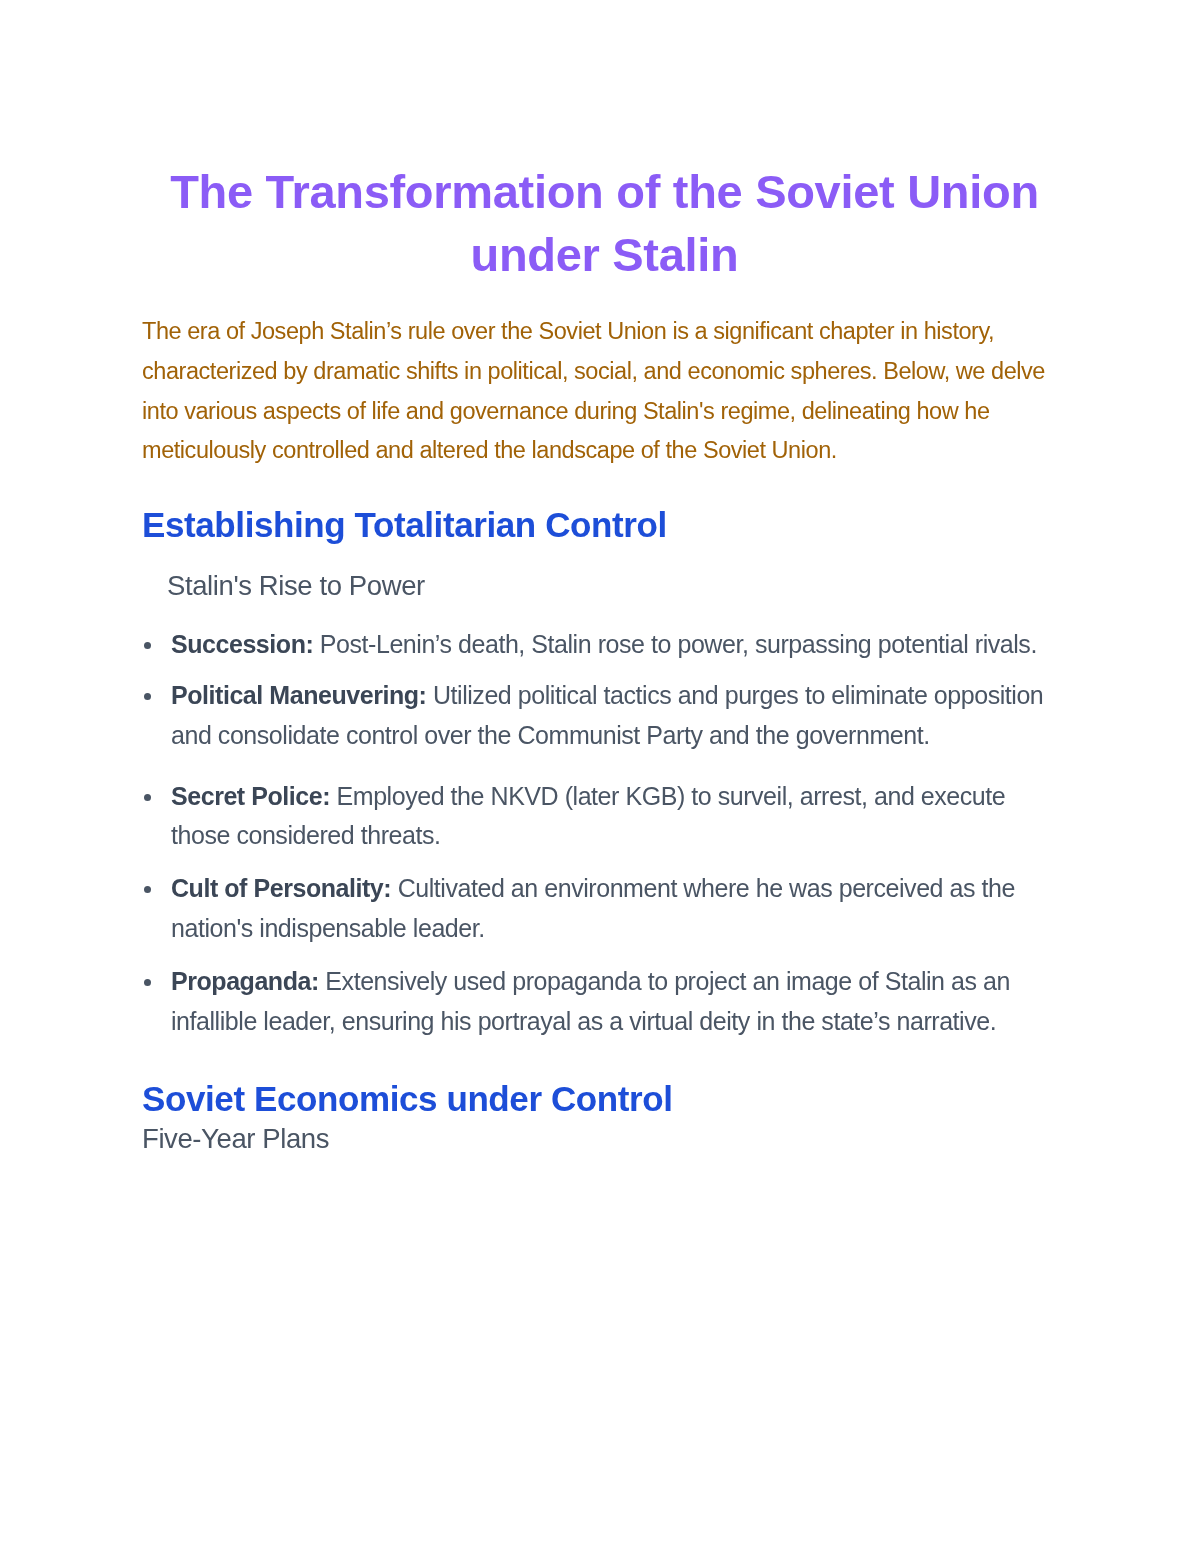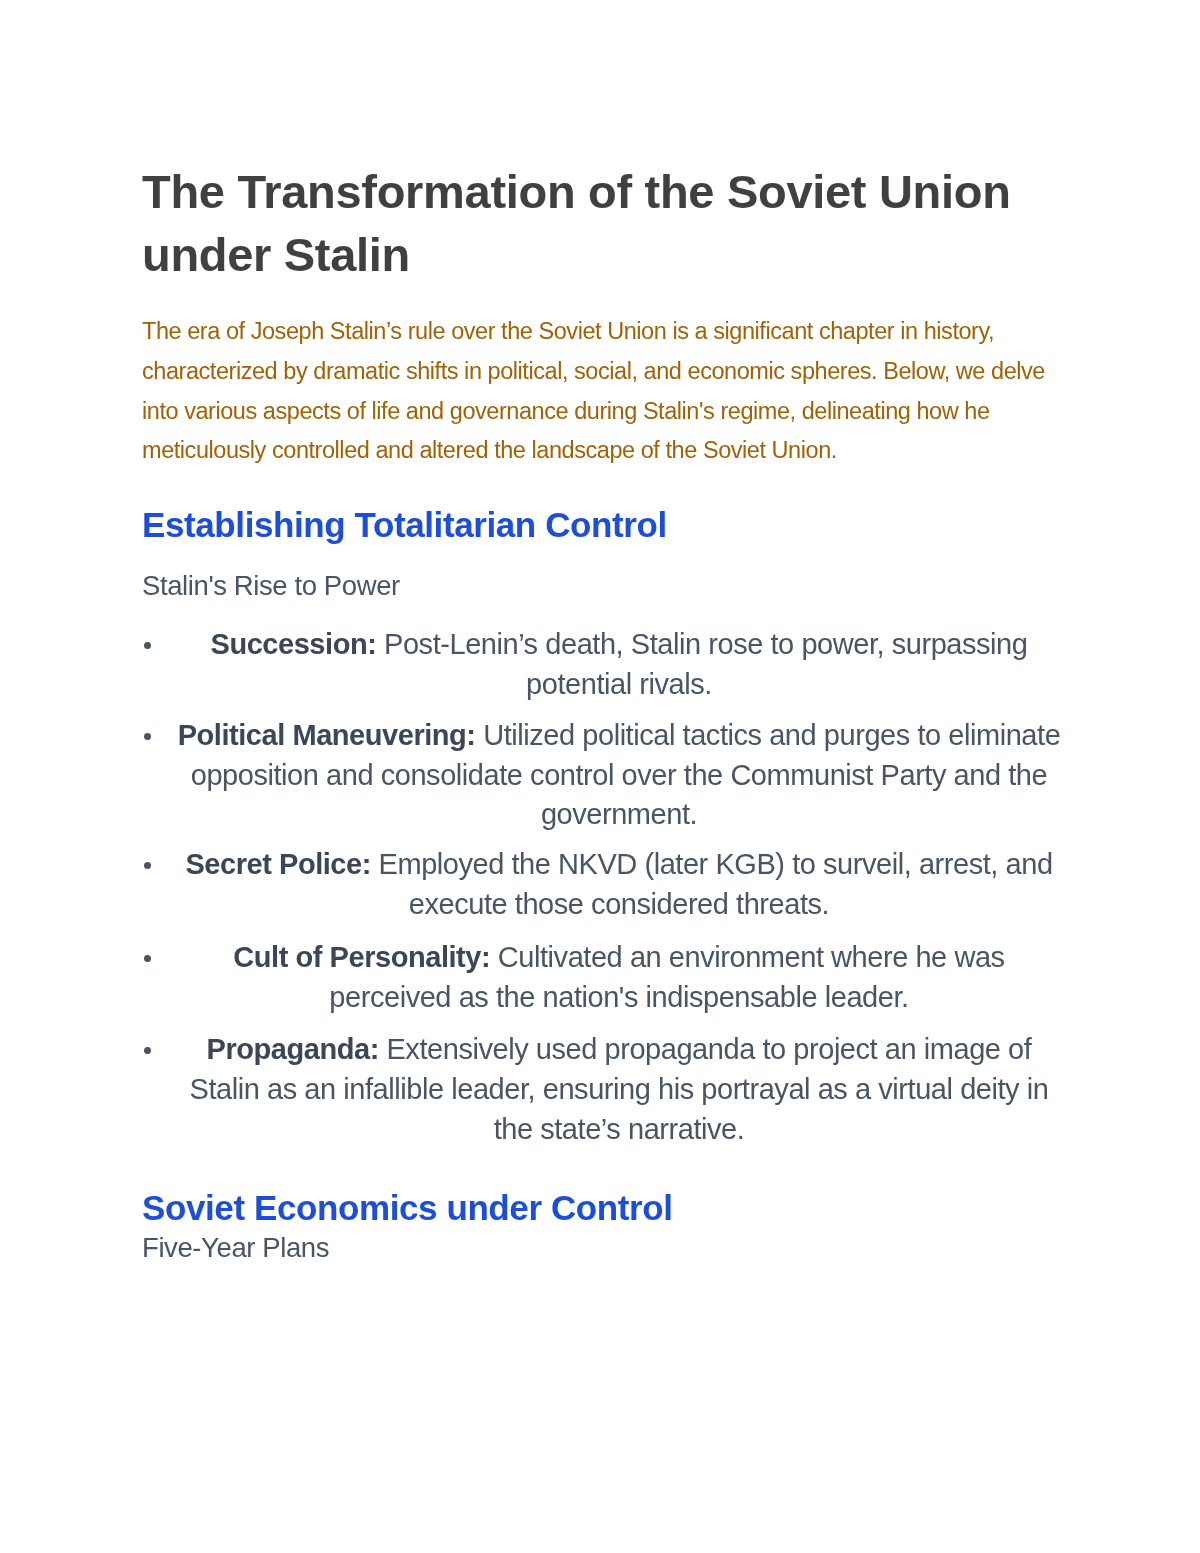--- a/index.html
+++ b/index.html
@@ -18,22 +18,23 @@
       position: absolute;
       left: 142px;
       top: 160px;
       width: 925px;
     }
     h1 {
       margin: 0;
       font-size: 47px;
       line-height: 63px;
       font-weight: bold;
-      color: #404040;
+      color: #8b5cf6;
       letter-spacing: -0.3px;
+      text-align: center;
     }
     .intro {
       margin: 26px 0 0 0;
       font-size: 23.5px;
       line-height: 39.8px;
       color: #a16207;
       letter-spacing: -0.45px;
     }
     h2 {
       margin: 0;
@@ -52,45 +53,44 @@
       letter-spacing: -0.4px;
     }
     ul {
       list-style: none;
       margin: 0;
       padding: 0;
     }
     li {
       position: relative;
       padding-left: 29px;
-      font-size: 29px;
+      font-size: 25px;
       line-height: 39.8px;
       color: #4a5564;
       letter-spacing: -0.45px;
-      text-align: center;
     }
     li .bullet {
       position: absolute;
       left: 2px;
       top: 17px;
       width: 7px;
       height: 7px;
       border-radius: 50%;
       background: #4a5564;
     }
     li b {
       font-weight: bold;
       color: #3b4656;
     }
     #h2-0 { margin-top: 32px; }
-    #h3-0 { margin-top: 21px; }
+    #h3-0 { margin-top: 21px; margin-left: 25px; }
     #list-0 { margin-top: 21px; }
     #list-0 li + li { margin-top: 11px; }
     #h3-1 { margin-top: 14px; }
-    #list-1 { margin-top: 10px; }
+    #list-1 { margin-top: 21px; }
     #list-1 li + li { margin-top: 13px; }
     #h2-1 { margin-top: 36px; }
     #h3-2 { }
   </style>
 </head>
 <body>
 
 <div class="page">
   <h1>The Transformation of the Soviet Union under Stalin</h1>
 

